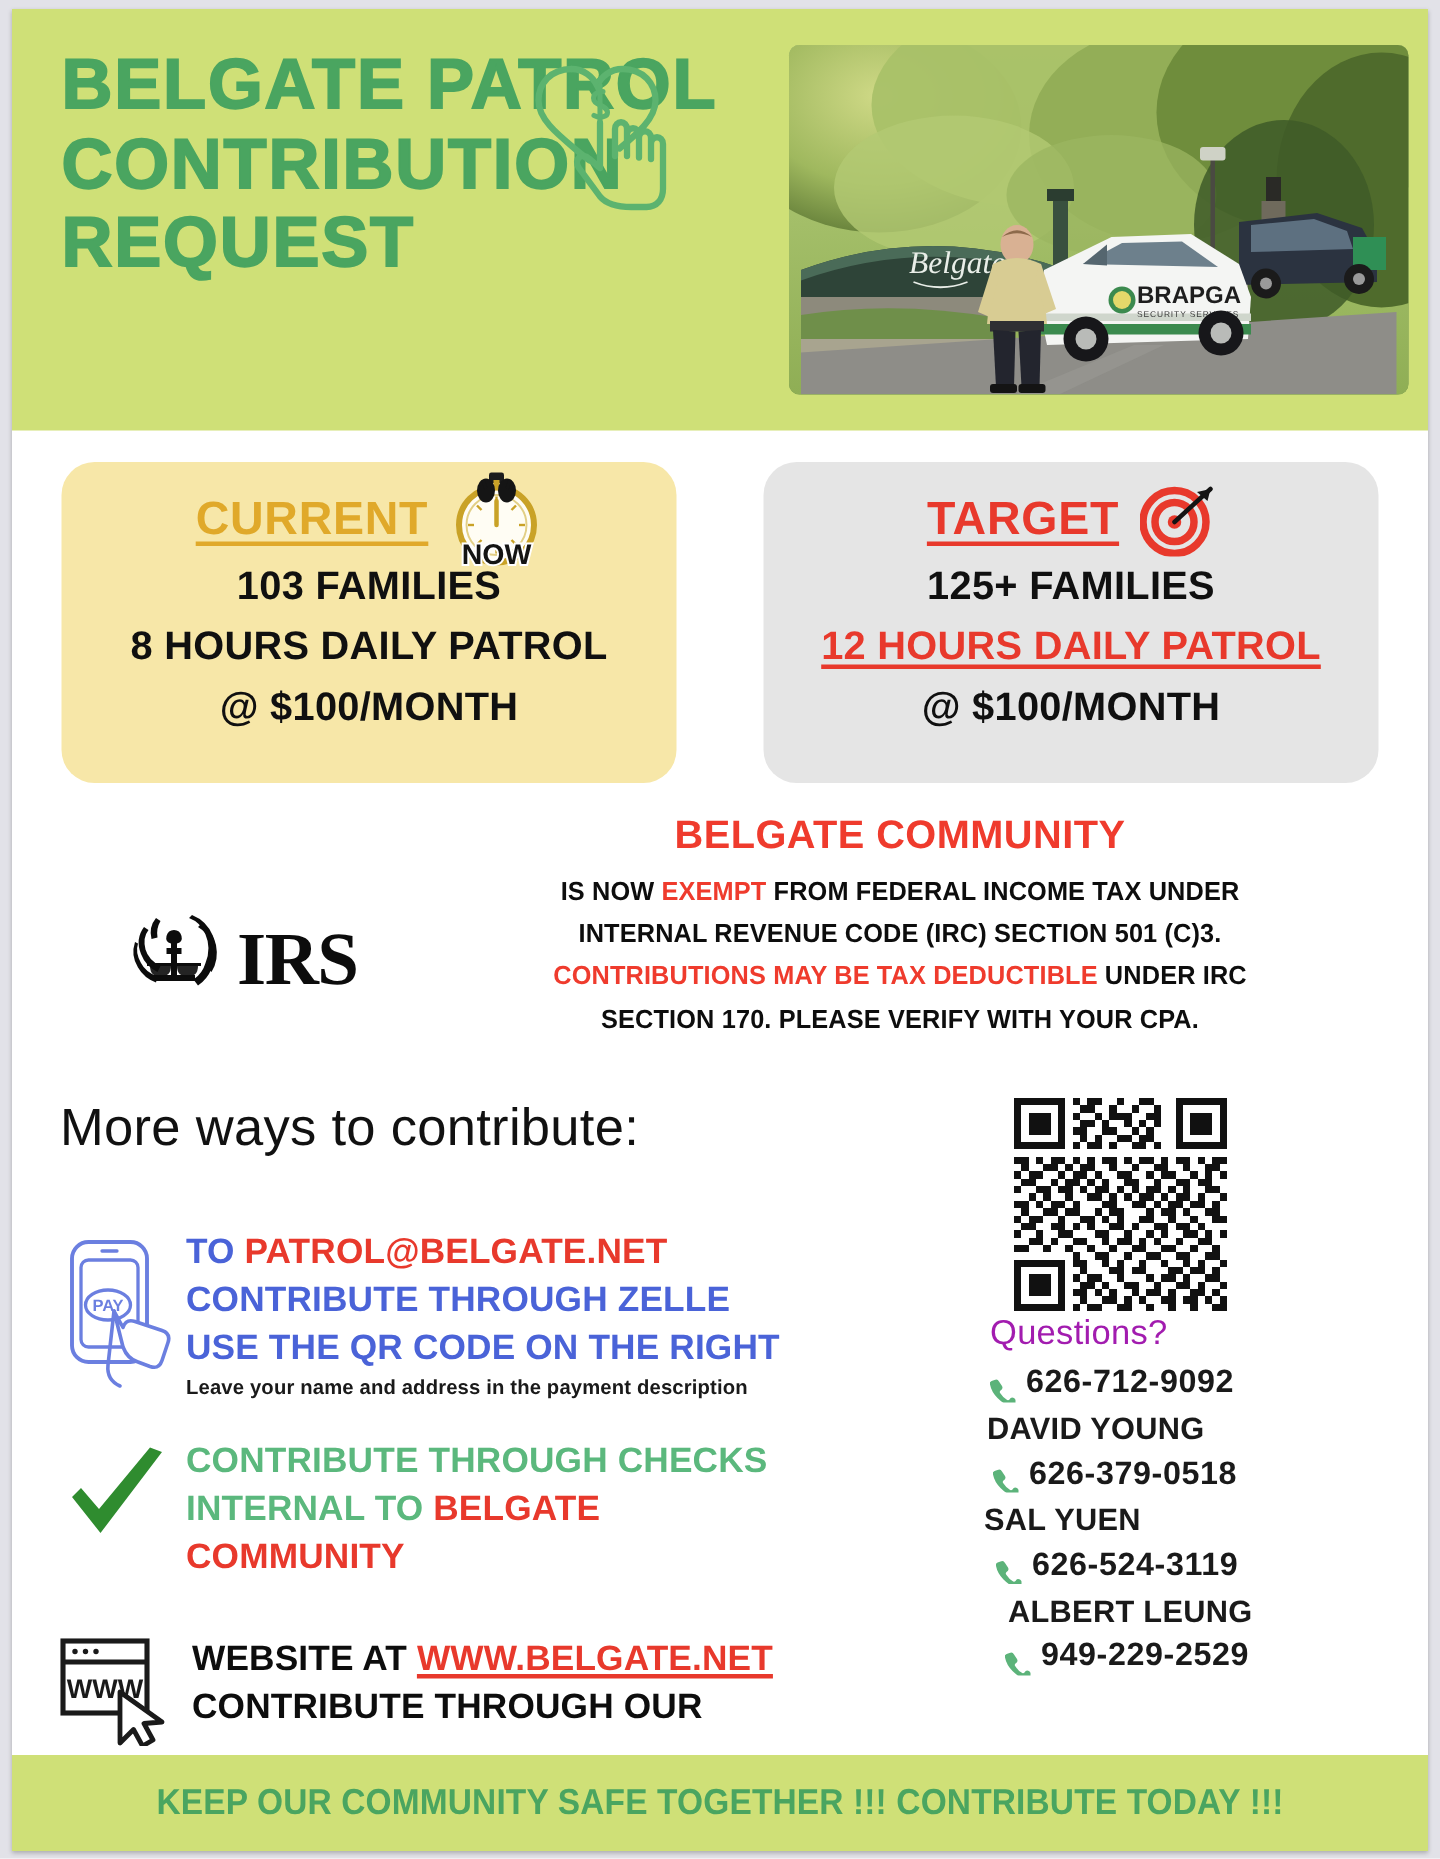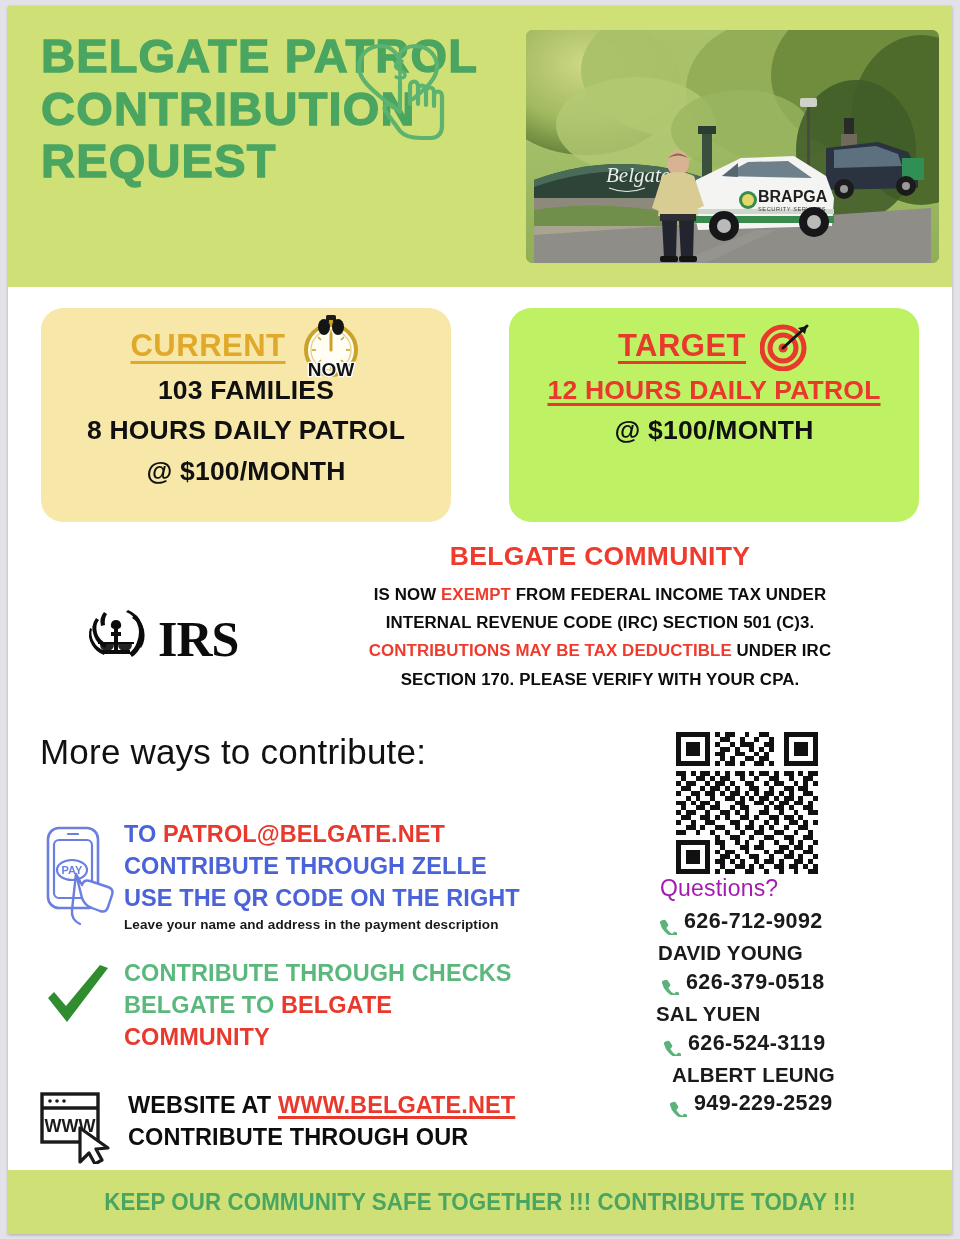--- a/index.html
+++ b/index.html
@@ -62,21 +62,21 @@
     gap:58px;
   }
   .card {
     width:424px;
     height:214px;
     border-radius:22px;
     padding:14px 10px 0 10px;
     text-align:center;
   }
   .card.current { background:#f7e7a8; }
-  .card.target  { background:#bef264; }
+  .card.target  { background:#e5e5e5; }
 
   .card-head {
     position:relative;
     height:48px;
     display:flex;
     align-items:center;
     justify-content:center;
     gap:14px;
   }
   .card-head .label {
@@ -412,20 +412,21 @@
         <span class="bullseye">
           <svg viewBox="0 0 50 50">
             <circle cx="23" cy="27" r="21" fill="none" stroke="#e8392c" stroke-width="5"></circle>
             <circle cx="23" cy="27" r="13" fill="none" stroke="#e8392c" stroke-width="5"></circle>
             <circle cx="23" cy="27" r="4.5" fill="#e8392c"></circle>
             <line x1="23" y1="27" x2="47" y2="5" stroke="#141414" stroke-width="3" stroke-linecap="round"></line>
             <path d="M47 5 L38 7 L45 13 Z" fill="#141414"></path>
           </svg>
         </span>
       </div>
+      <div class="card-line">125+ FAMILIES</div>
       <div class="card-line hl">12 HOURS DAILY PATROL</div>
       <div class="card-line">@ $100/MONTH</div>
     </div>
   </div>
 
   <div class="irs">
     <div class="irs-logo">
       <svg viewBox="0 0 176 66">
         <g fill="#0c0c0c">
           <path d="M16 14 q-6 8 -2 18 q3 8 11 12 l2 -4 q-8 -4 -10 -11 q-2 -8 2 -13 Z"></path>
@@ -474,21 +475,21 @@
   </div>
 
   <div class="way checks">
     <div class="way-icon">
       <svg viewBox="0 0 74 70">
         <path d="M6 34 L25 58 L66 4 L58 1 L24 42 L12 28 Z" fill="#2f8c2f"></path>
       </svg>
     </div>
     <div class="way-text">
       <div class="checks-line">CONTRIBUTE THROUGH CHECKS</div>
-      <div class="checks-line"><span>BELGATE TO </span><span class="red">BELGATE</span></div>
+      <div class="checks-line"><span>INTERNAL TO </span><span class="red">BELGATE</span></div>
       <div class="checks-line"><span class="red">COMMUNITY</span></div>
     </div>
   </div>
 
   <div class="way website">
     <div class="way-icon">
       <svg viewBox="0 0 78 76">
         <rect x="4" y="6" width="56" height="48" fill="none" stroke="#1a1a1a" stroke-width="3.4"></rect>
         <line x1="4" y1="20" x2="60" y2="20" stroke="#1a1a1a" stroke-width="3.4"></line>
         <circle cx="12" cy="13" r="1.8" fill="#1a1a1a"></circle>

